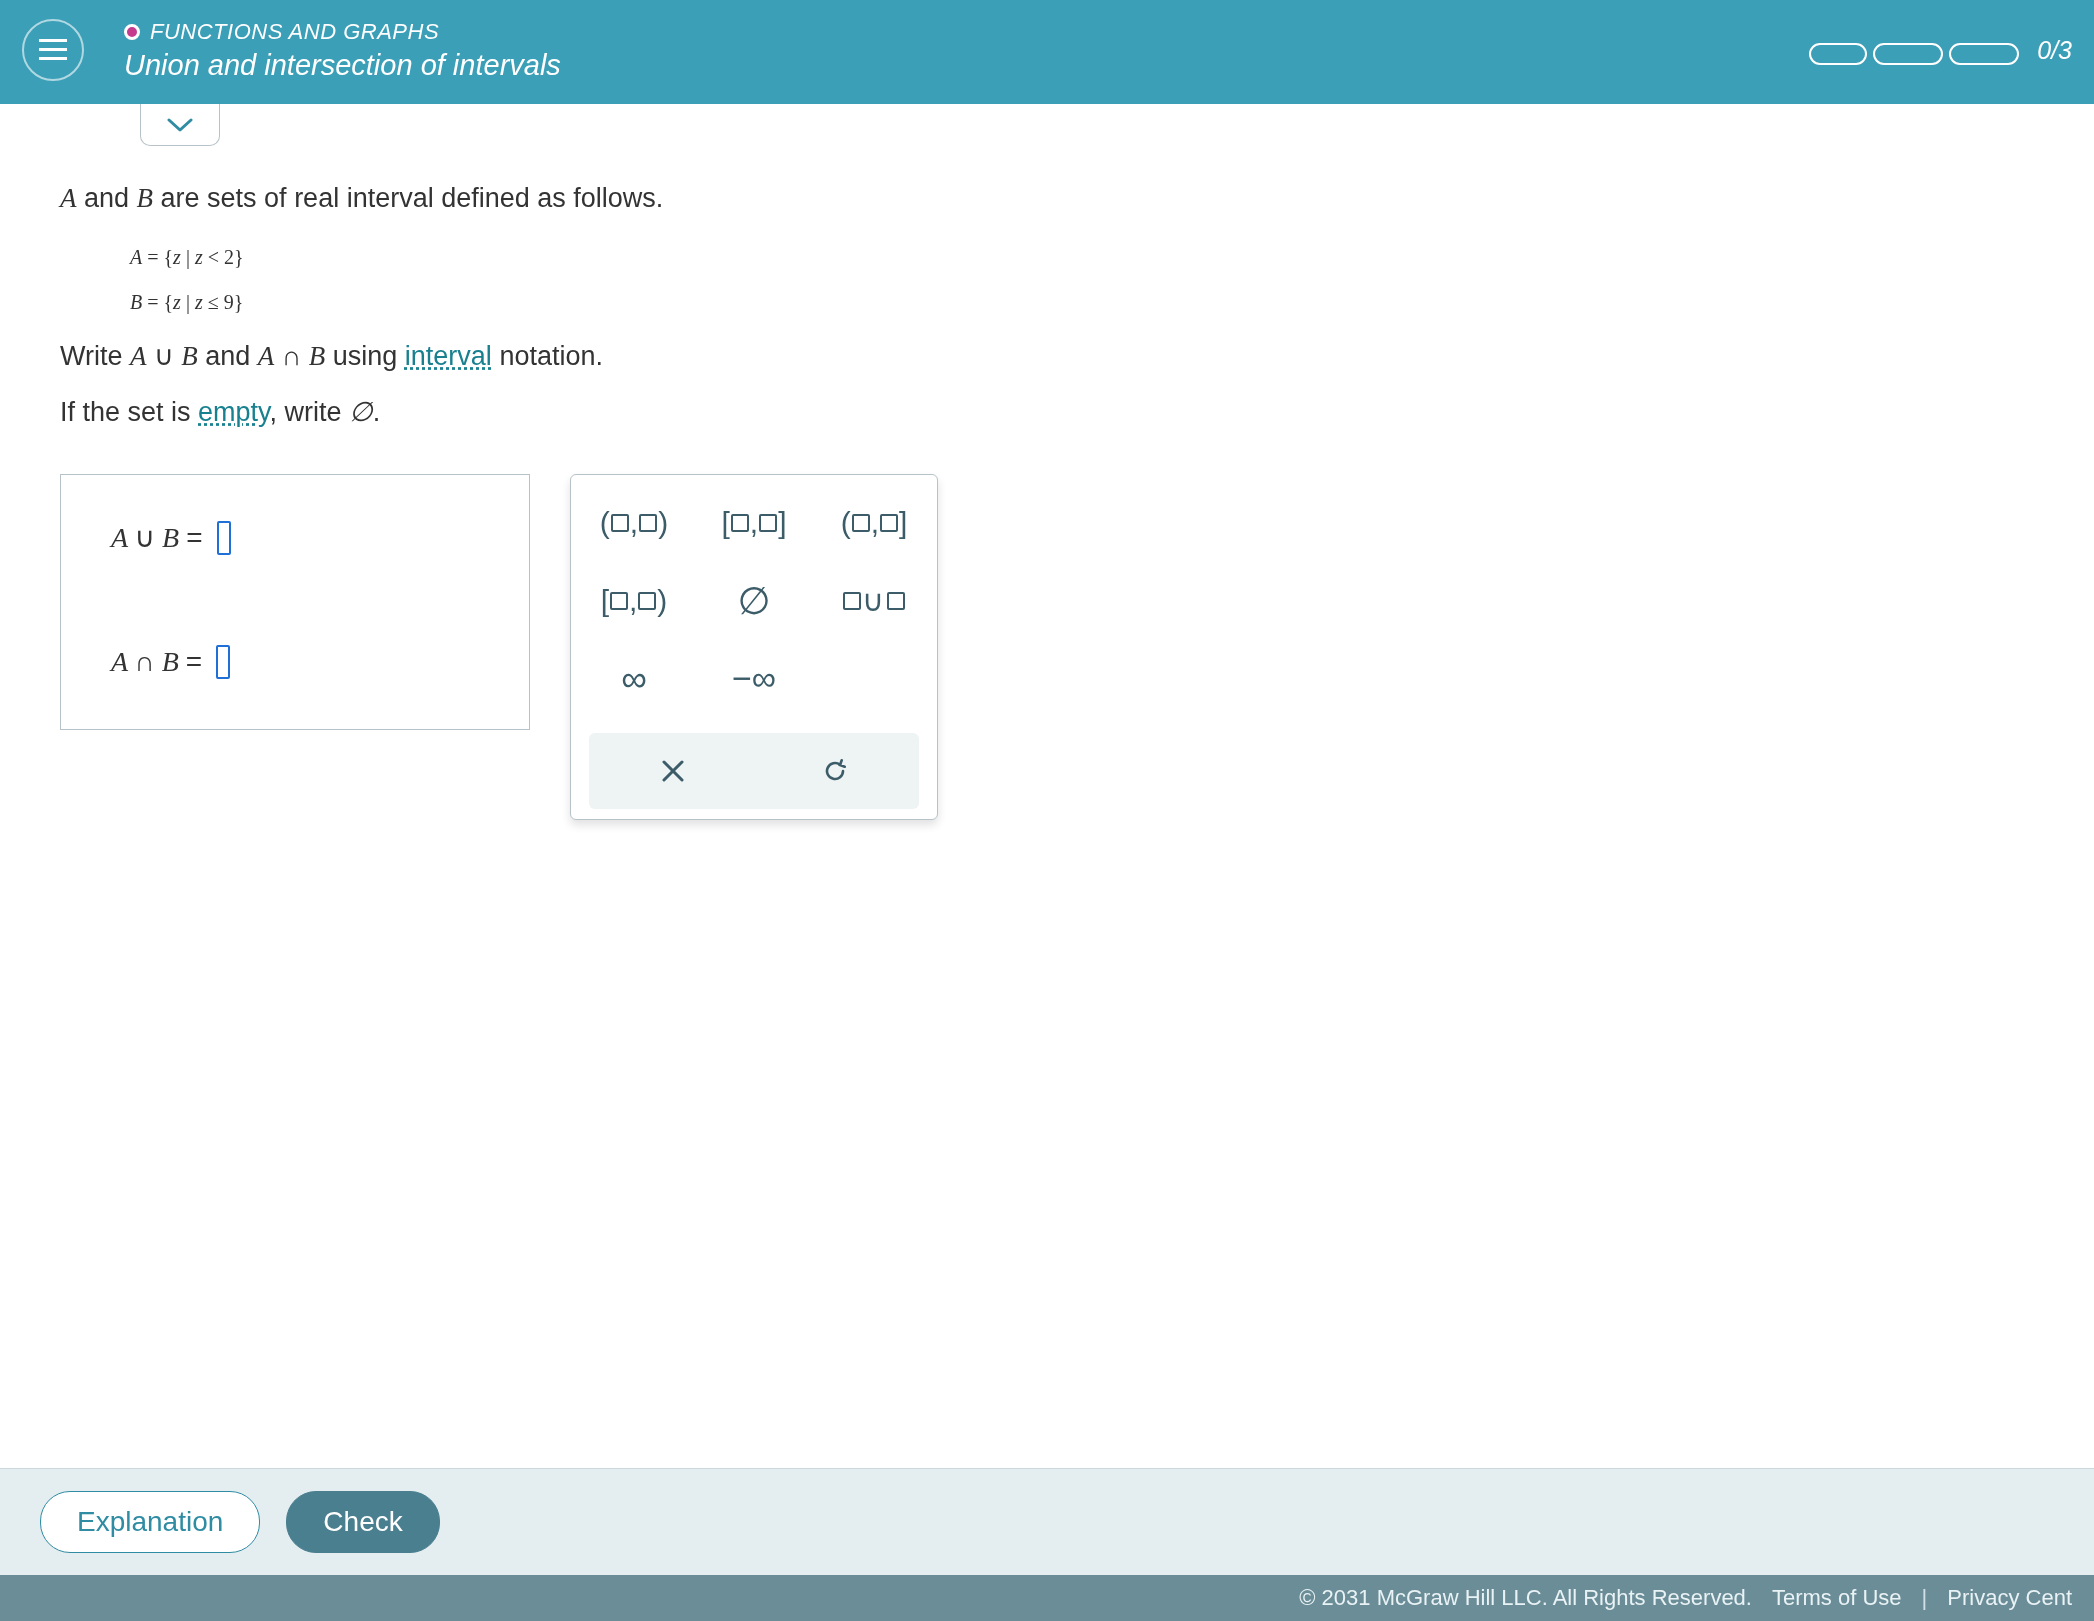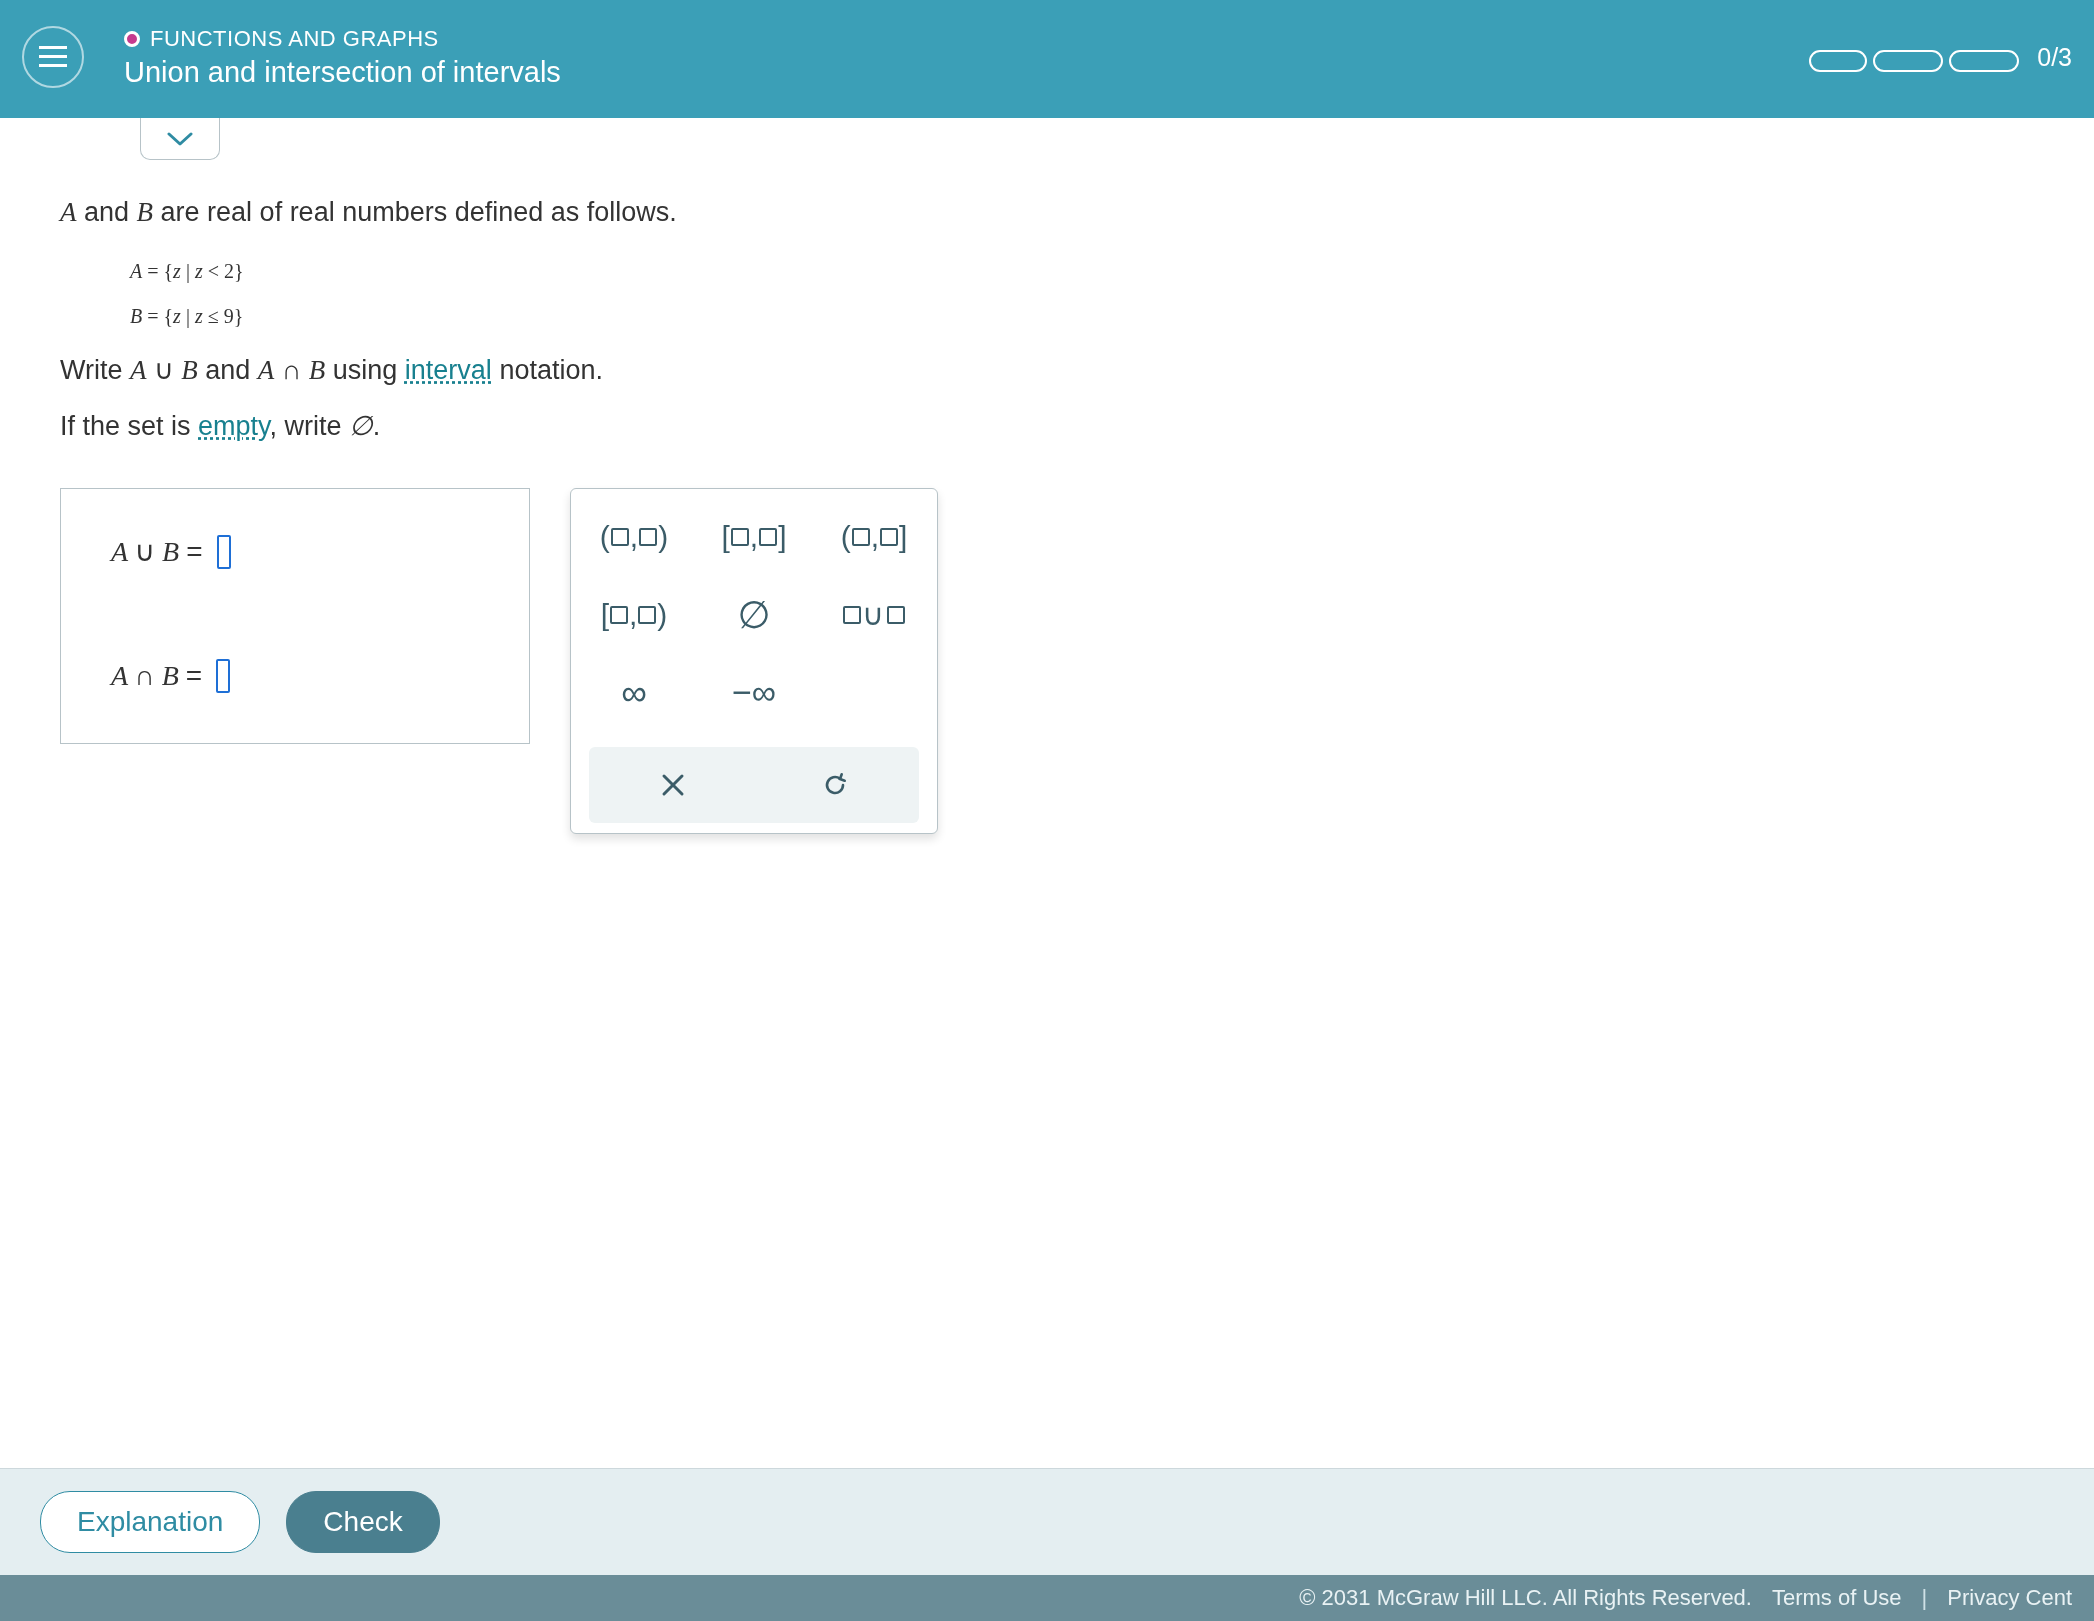--- a/index.html
+++ b/index.html
@@ -26,21 +26,22 @@
     width:2094px;
   }
 
   
   .header{
     background:var(--teal);
     color:#fff;
     display:flex;
     align-items:center;
     padding:10px 22px 14px 22px;
-    height:118px;
+    height:104px;
+    font-style:italic;
   }
   .menu-btn{
     width:62px;height:62px;border-radius:50%;
     border:2px solid rgba(255,255,255,.6);
     display:flex;align-items:center;justify-content:center;
     margin-right:40px;
     cursor:pointer;
   }
   .menu-btn svg{width:28px;height:22px;}
   .title-block{display:flex;flex-direction:column;gap:4px;}
@@ -201,21 +202,21 @@
 <div class="main">
 
   <div class="dropdown-tab">
     <svg viewBox="0 0 26 16">
       <polyline points="2,3 13,13 24,3" fill="none" stroke="#2f8ca3" stroke-width="3" stroke-linecap="round" stroke-linejoin="round"></polyline>
     </svg>
   </div>
 
   <div class="problem">
     <p>
-      <span class="ital">A</span><span> and </span><span class="ital">B</span><span> are real of real numbers defined as follows.</span>
+      <span class="ital">A</span><span> and </span><span class="ital">B</span><span> are sets of real interval defined as follows.</span>
     </p>
 
     <div class="math-block">
       <div>
         <span>A</span><span class="mn"> = {</span><span>z</span><span class="mn"> | </span><span>z</span><span class="mn"> &lt; 2}</span>
       </div>
       <div>
         <span>B</span><span class="mn"> = {</span><span>z</span><span class="mn"> | </span><span>z</span><span class="mn"> ≤ 9}</span>
       </div>
     </div>

